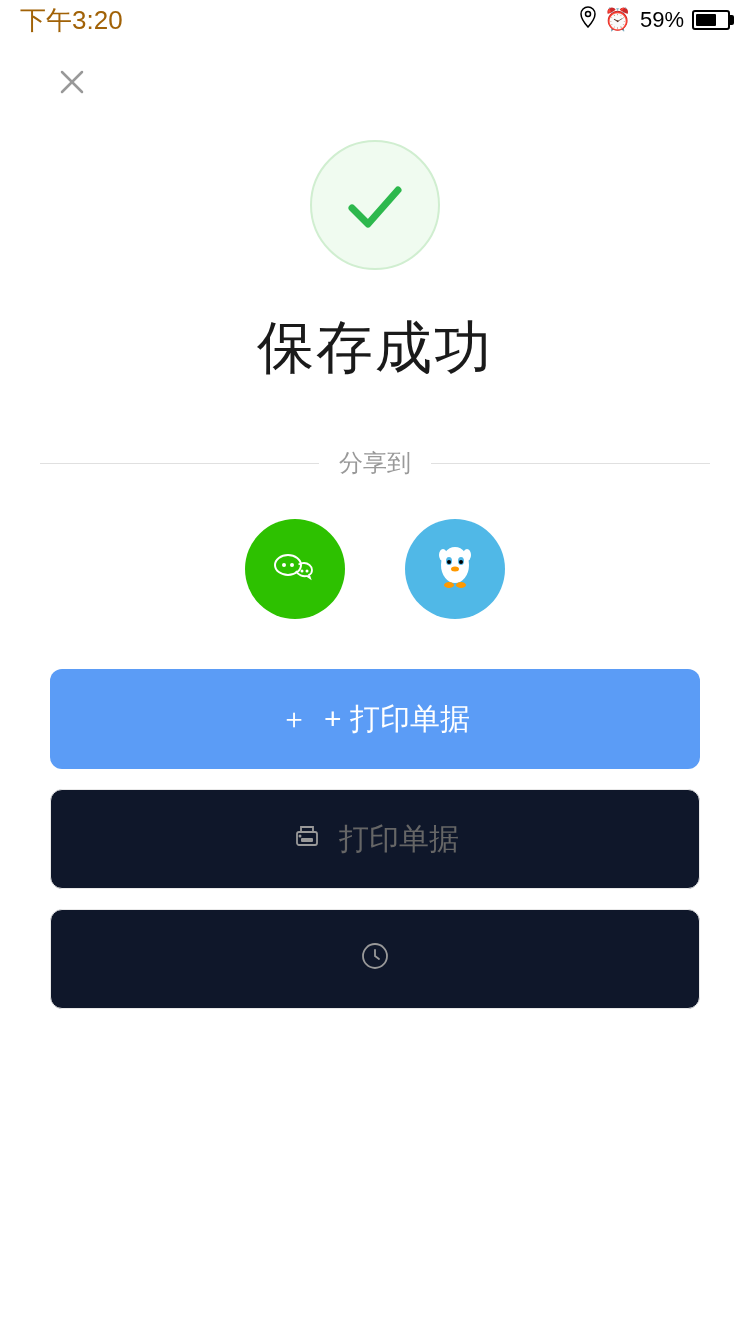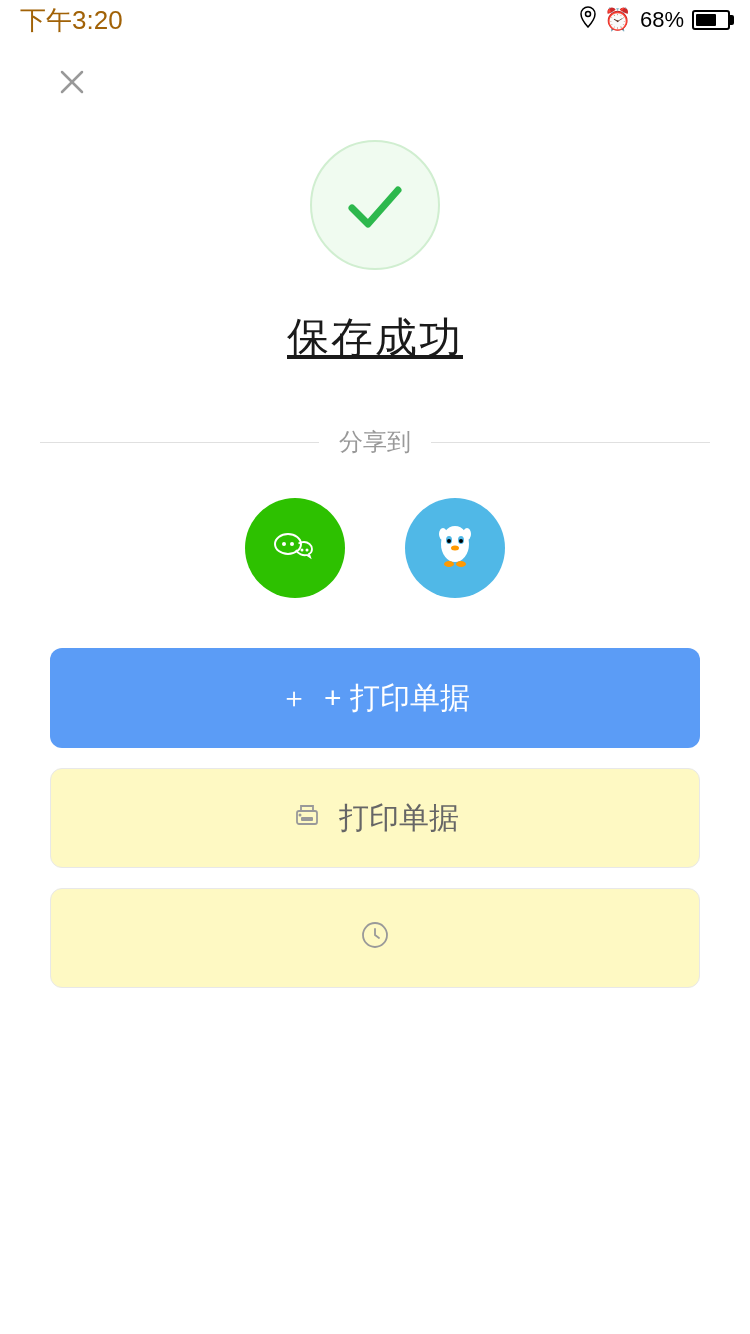--- a/index.html
+++ b/index.html
@@ -106,26 +106,25 @@
       justify-content: center;
       margin-bottom: 40px;
     }
     .checkmark {
       width: 70px;
       height: 70px;
     }
 
     
     .success-title {
-      font-size: 42px;
+      font-size: 57px;
       font-weight: 400;
       color: #1a1a1a;
       margin-bottom: 60px;
       letter-spacing: 2px;
-      text-decoration: underline;
     }
 
     
     .share-section {
       width: 100%;
       padding: 0 40px;
       margin-bottom: 50px;
     }
     .share-divider {
       display: flex;
@@ -186,42 +185,42 @@
       font-size: 30px;
       cursor: pointer;
       border: none;
       outline: none;
     }
     .action-btn-primary {
       background: #5b9cf6;
       color: #fff;
     }
     .action-btn-secondary {
-      background: #fef9c3;
+      background: #0f172a;
       color: #666;
       border: 1px solid #e8e8e8;
     }
     .action-btn-icon {
       font-size: 28px;
     }
   </style>
 </head>
 <body>
 
 <div class="status-bar">
   <div class="status-center">下午3:20</div>
   <div class="status-right">
     <span>
       <svg width="18" height="22" viewBox="0 0 18 22" fill="none">
         <path d="M9 1C5.13 1 2 4.13 2 8c0 5.25 7 13 7 13s7-7.75 7-13c0-3.87-3.13-7-7-7z" stroke="#000" stroke-width="1.5" fill="none"></path>
         <circle cx="9" cy="8" r="2.5" stroke="#000" stroke-width="1.5" fill="none"></circle>
       </svg>
     </span>
     <span>⏰</span>
-    <span>68%</span>
+    <span>59%</span>
     <div class="battery-icon">
       <div class="battery-fill"></div>
     </div>
   </div>
 </div>
 
 <div class="close-btn">
   <svg viewBox="0 0 28 28" fill="none">
     <line x1="4" y1="4" x2="24" y2="24" stroke="#999" stroke-width="2.5" stroke-linecap="round"></line>
     <line x1="24" y1="4" x2="4" y2="24" stroke="#999" stroke-width="2.5" stroke-linecap="round"></line>

